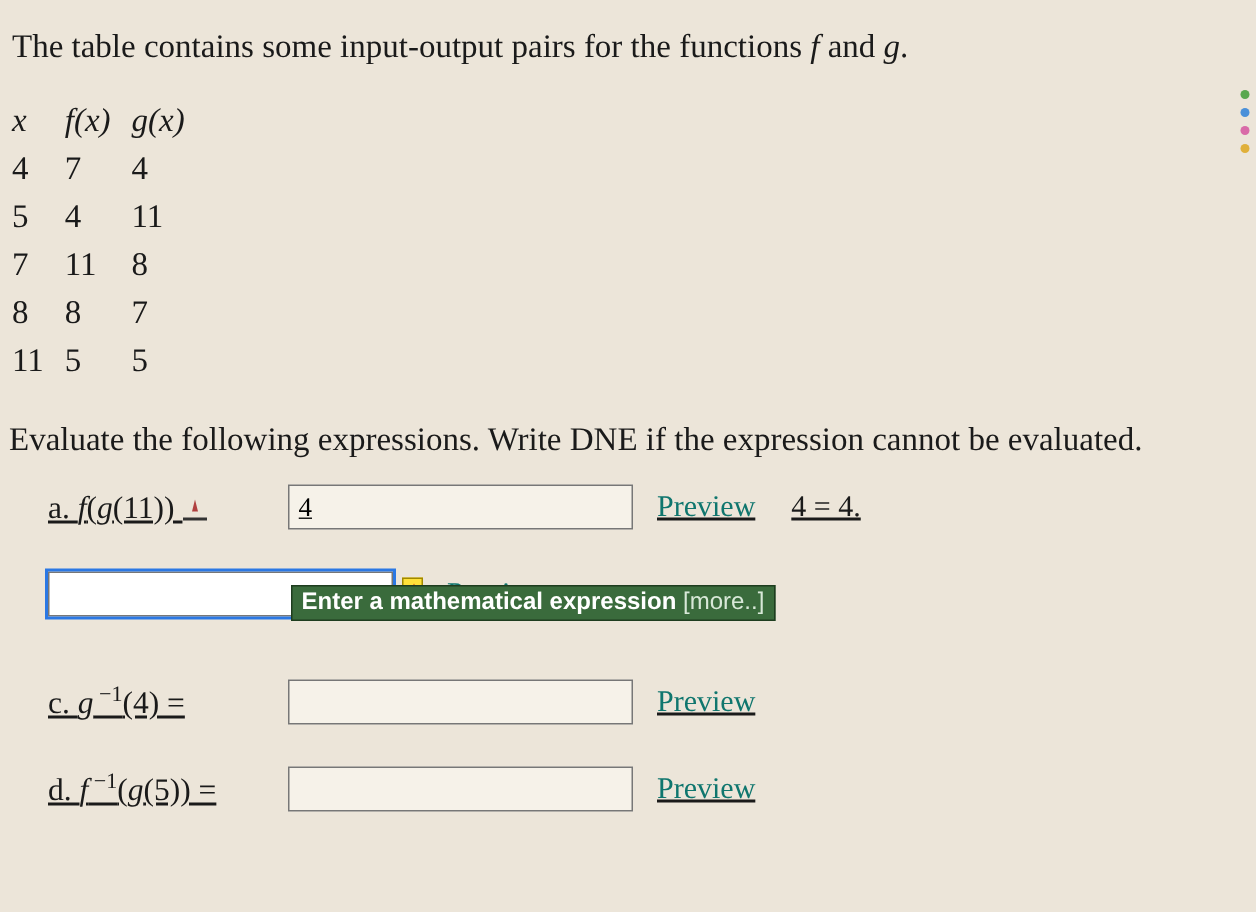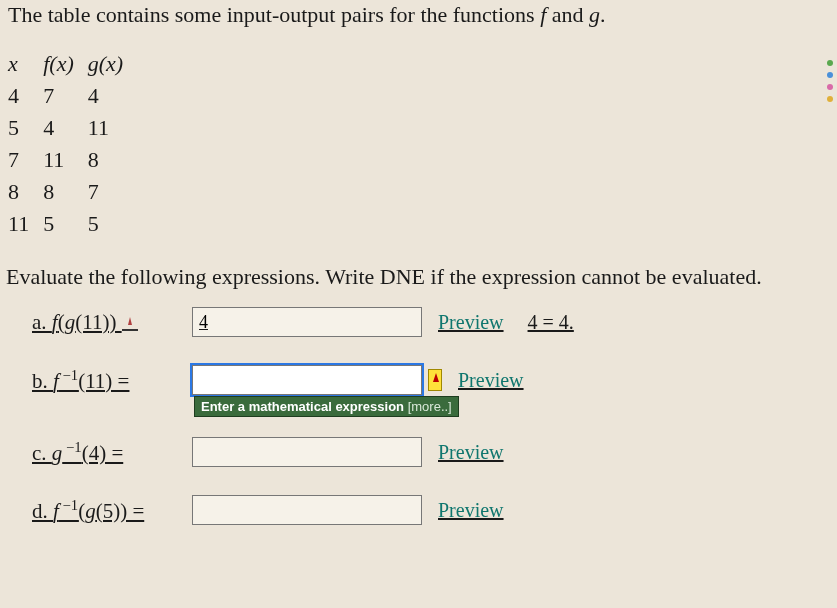--- a/index.html
+++ b/index.html
@@ -9,20 +9,21 @@
       height: 608px;
       background: #ece5d9;
       color: #1a1a1a;
       font-size: 20px;
       position: relative;
       overflow: hidden;
     }
     .intro {
       padding: 2px 0 12px 8px;
       font-size: 22px;
+      margin-top: 16px;
     }
     .fn { font-style: italic; font-family: Georgia, serif; }
     .data-table {
       margin: 8px 0 18px 8px;
       border-collapse: collapse;
     }
     .data-table th, .data-table td {
       padding: 3px 14px 3px 0;
       text-align: left;
       font-weight: normal;
@@ -90,26 +91,26 @@
       content: "";
       position: absolute;
       left: 4px; top: 3px;
       width: 0; height: 0;
       border-left: 3px solid transparent;
       border-right: 3px solid transparent;
       border-bottom: 9px solid #b00;
     }
     .tooltip {
       position: absolute;
-      top: 34px;
+      top: 12px;
       left: 162px;
       background: #3a6b3c;
       color: #fff;
       font-family: Arial, sans-serif;
-      font-size: 13px;
+      font-size: 16px;
       font-weight: bold;
       padding: 2px 6px;
       border: 1px solid #1e3d1f;
       white-space: nowrap;
     }
     .tooltip .more {
       color: #d8e8d8;
       font-weight: normal;
     }
     .insert-icon {
@@ -201,23 +202,20 @@
   <div class="qrow">
     <span class="qlabel">
       <span>a. </span><span class="fn">f</span>(<span class="fn">g</span>(11)) <span class="insert-icon"></span>
     </span>
     <input class="answer-input" value="4" style="">
     <button class="preview-btn">Preview</button>
     <span class="feedback">4 = 4.</span>
   </div>
 
   <div class="qrow">
-    <span class="qlabel">
-      <span>b. </span><span class="fn">f</span><sup>&nbsp;−1</sup>(11) =
-    </span>
     <input class="answer-input active" value="" style="">
     <span class="cursor-indicator"></span>
     <button class="preview-btn">Preview</button>
     <div class="tooltip">
       <span>Enter a mathematical expression </span><span class="more">[more..]</span>
     </div>
   </div>
 
   <div class="qrow" style="margin-top:36px;">
     <span class="qlabel">

